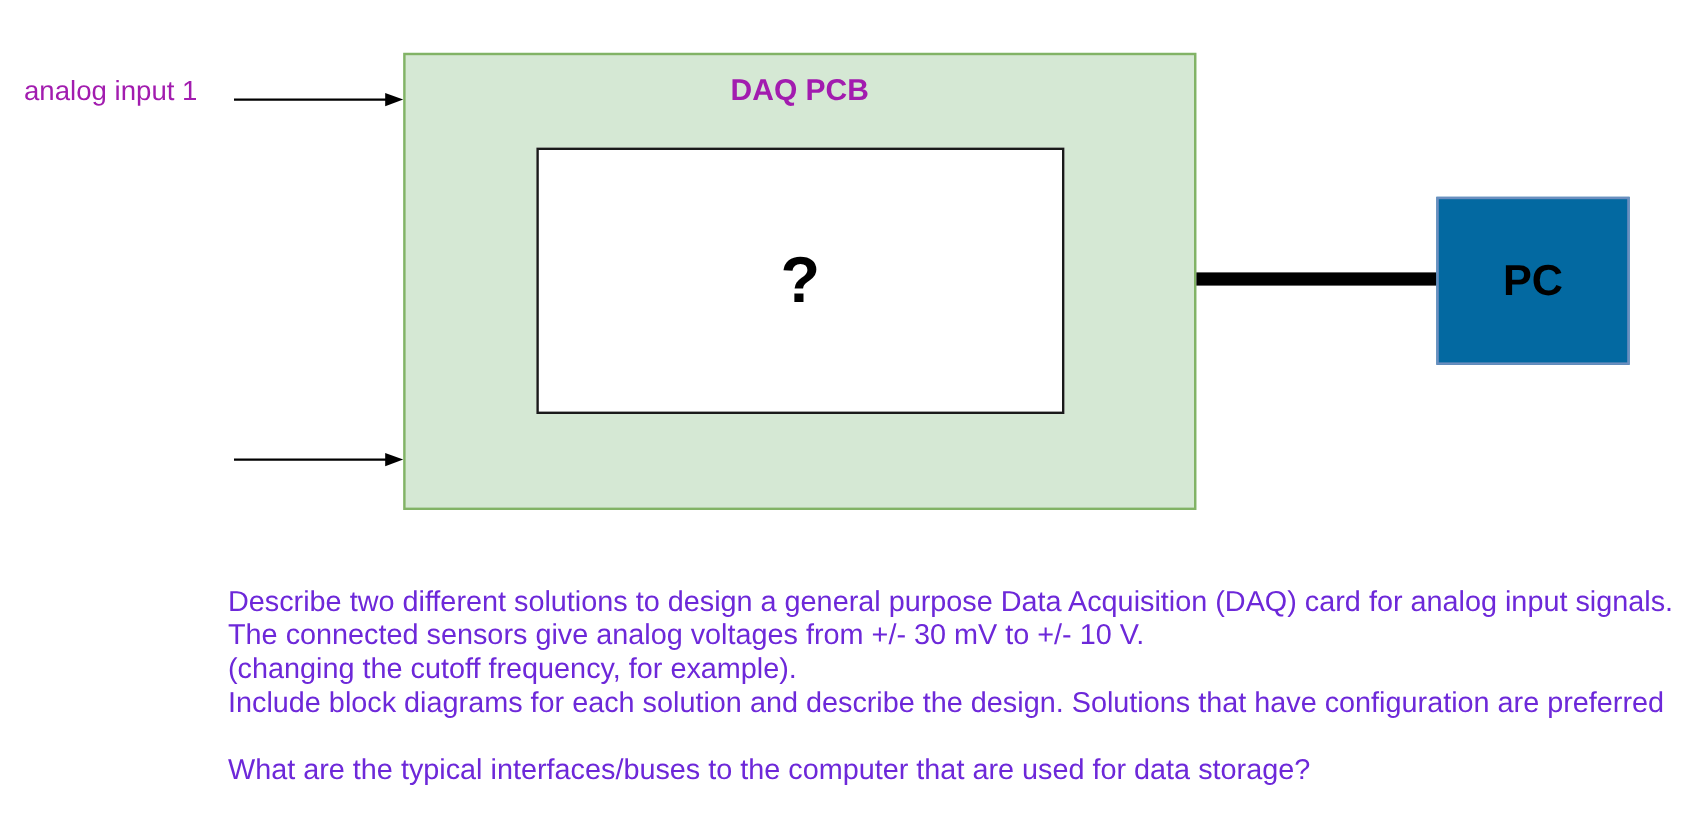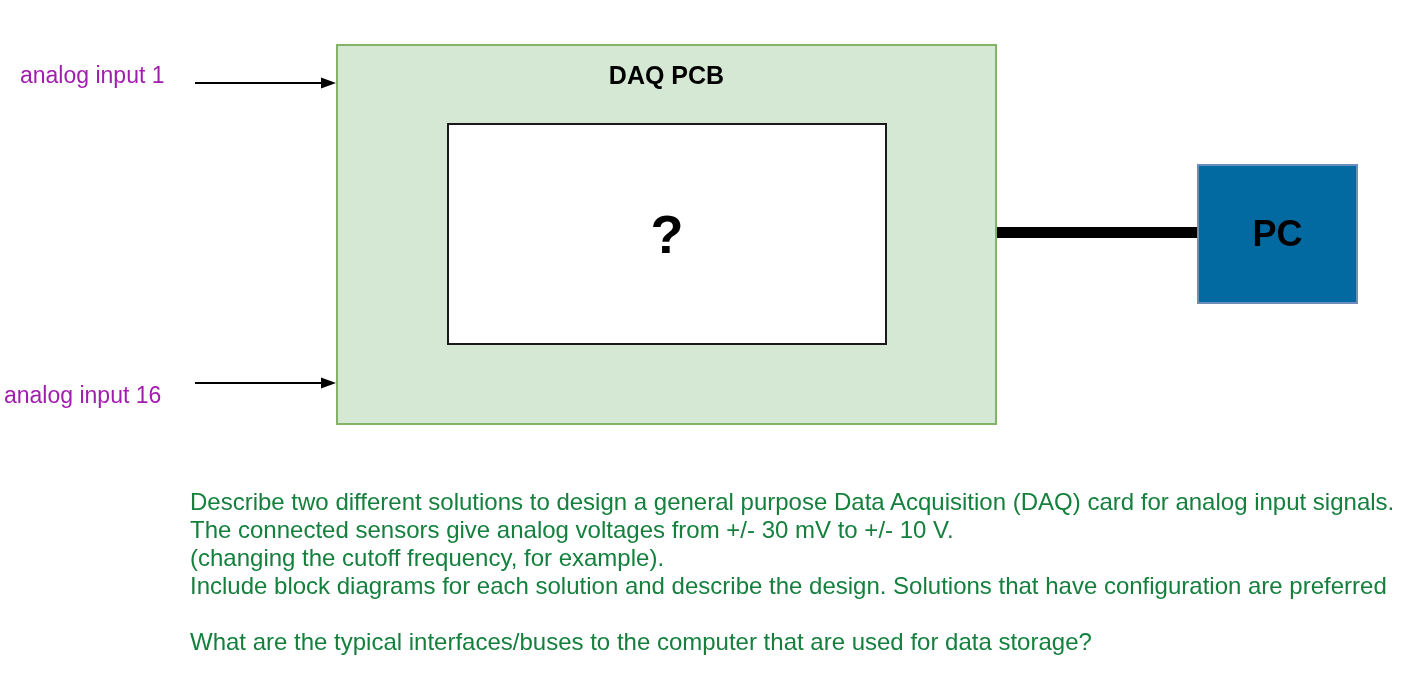--- a/index.html
+++ b/index.html
@@ -33,21 +33,21 @@
     width: 661px; height: 381px;
     background: #d5e8d4;
     border: 2px solid #82b366;
   }
   .daq-title {
     margin-top: 14px;
     text-align: center;
     font-size: 25px;
     line-height: 30px;
     font-weight: bold;
-    color: #000000;
+    color: #a21caf;
   }
   .unknown-box {
     position: absolute;
     left: 447px; top: 123px;
     width: 440px; height: 222px;
     background: #ffffff;
     border: 2px solid #1a1a1a;
     display: flex;
     align-items: center;
     justify-content: center;
@@ -81,36 +81,35 @@
 
   .question-block {
     position: absolute;
     left: 190px; top: 488px;
     width: 1225px;
   }
   .q-line {
     font-size: 24px;
     line-height: 28px;
     white-space: nowrap;
-    color: #15803d;
+    color: #6d28d9;
   }
   .q-spacer { height: 28px; }
 </style>
 </head>
 <body>
 
 <div class="canvas">
 
   <div class="io-label" id="label-input-1">analog input 1</div>
   <svg class="arrow-svg" id="arrow-1" width="141" height="14">
     <line x1="0" y1="7" x2="127" y2="7" stroke="#000000" stroke-width="2"></line>
     <polygon points="126,1.5 141,7 126,12.5" fill="#000000"></polygon>
   </svg>
 
-  <div class="io-label" id="label-input-16">analog input 16</div>
   <svg class="arrow-svg" id="arrow-2" width="141" height="14">
     <line x1="0" y1="7" x2="127" y2="7" stroke="#000000" stroke-width="2"></line>
     <polygon points="126,1.5 141,7 126,12.5" fill="#000000"></polygon>
   </svg>
 
   <div class="daq-box" style="background: rgb(213, 232, 212); border-color: rgb(130, 179, 102);">
     <div class="daq-title">DAQ PCB</div>
   </div>
 
   <div class="unknown-box" style="background: rgb(255, 255, 255); border-color: rgb(26, 26, 26);">

